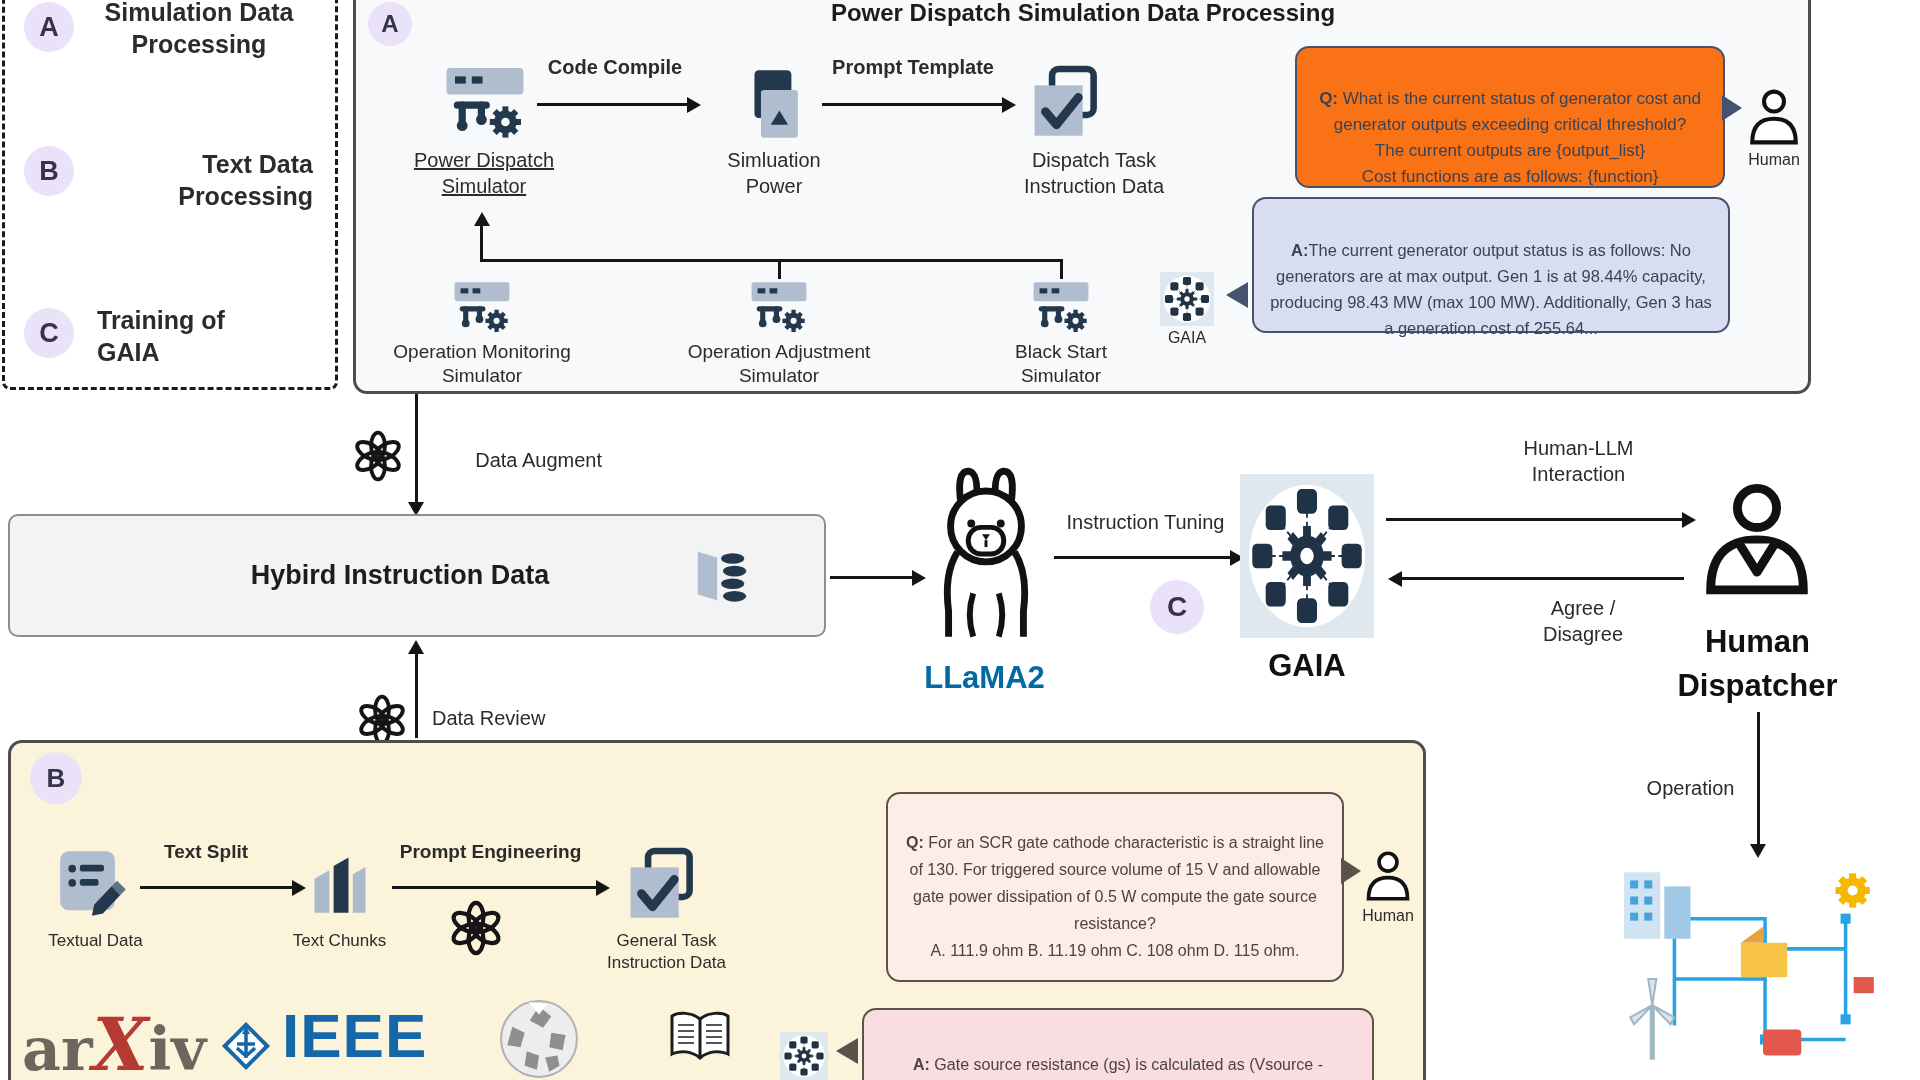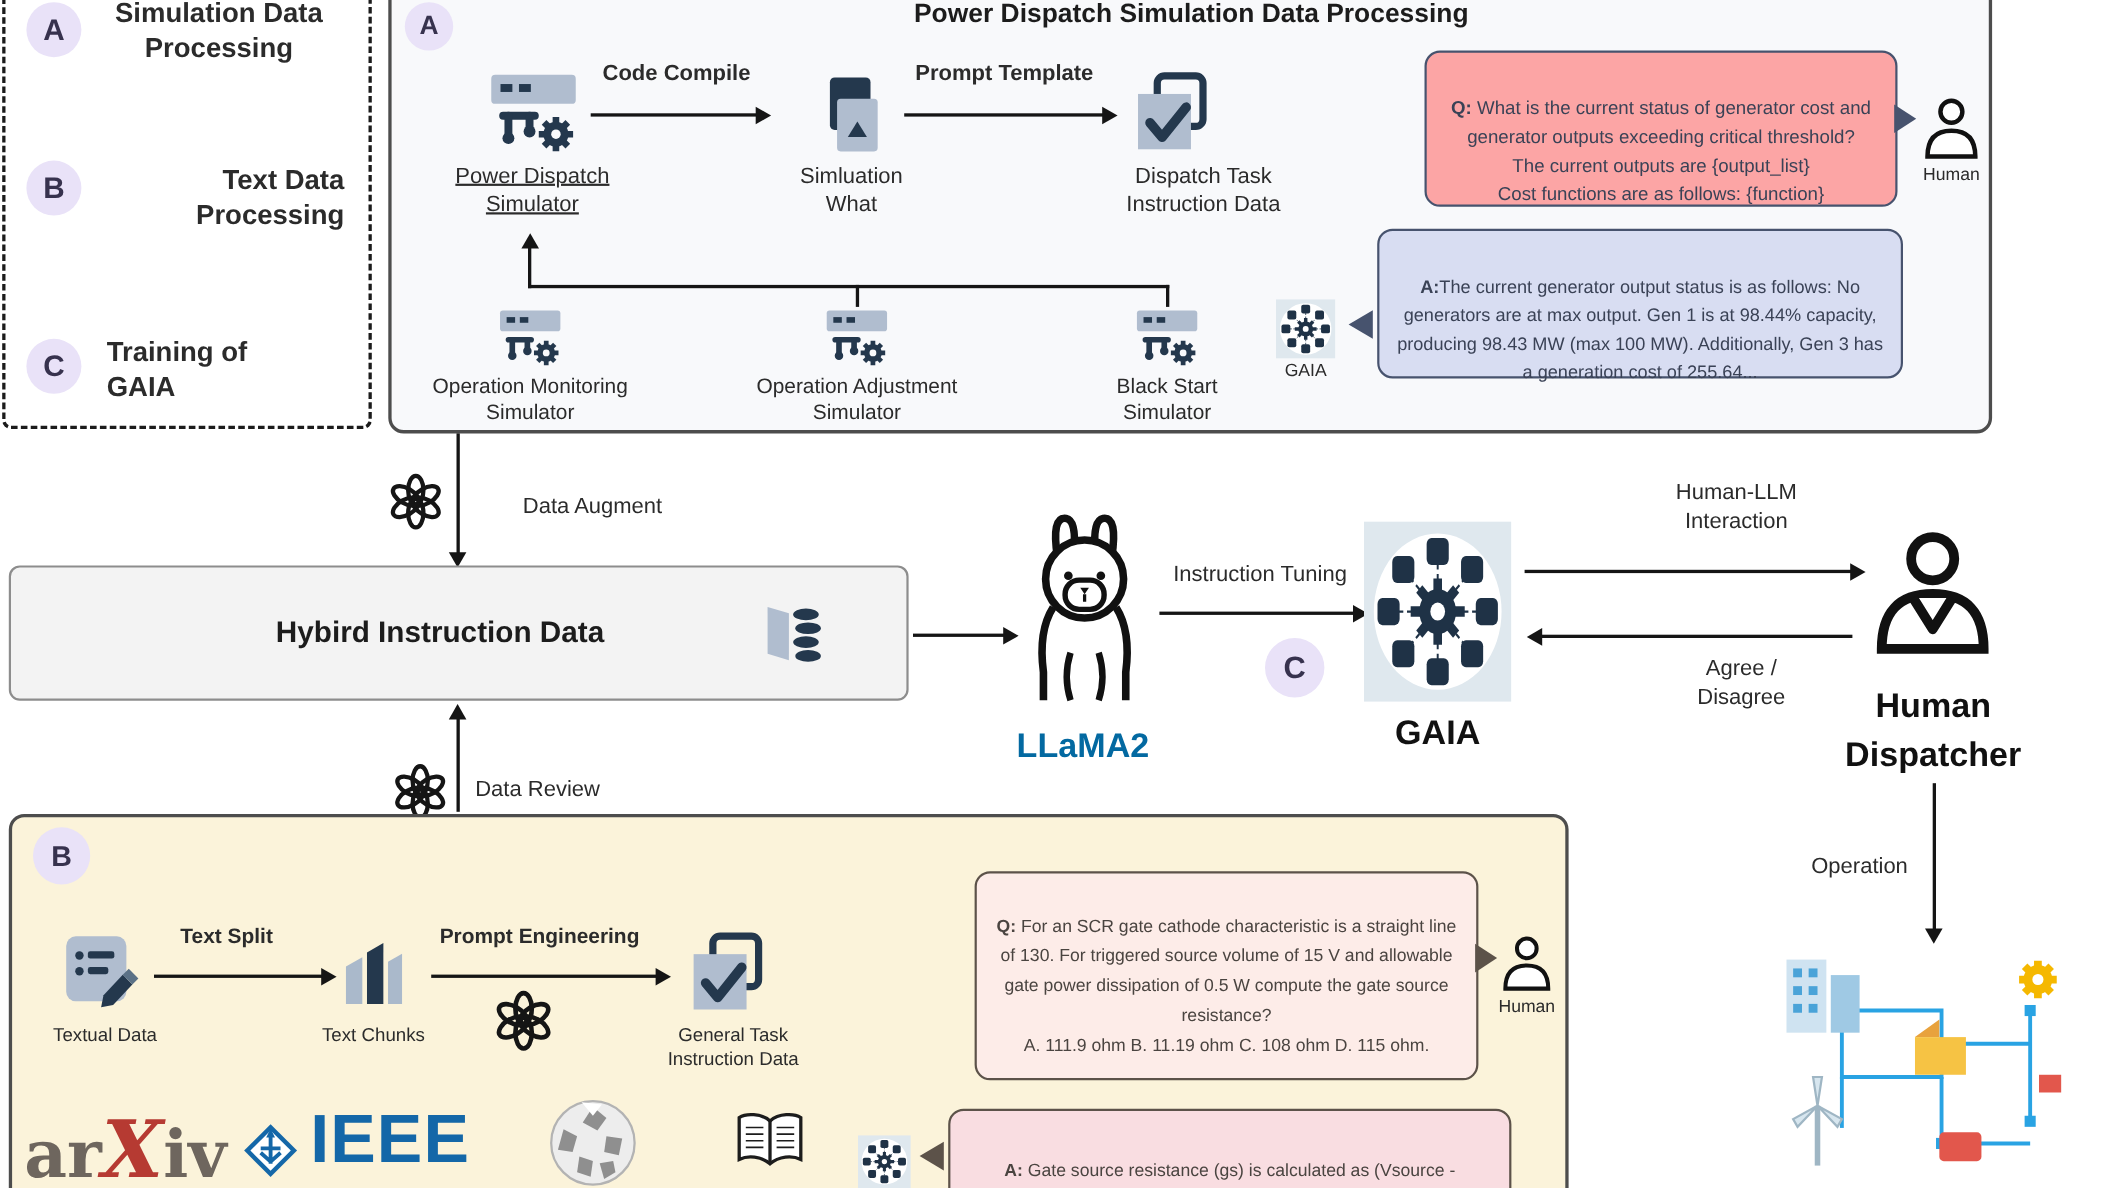--- a/index.html
+++ b/index.html
@@ -240,21 +240,21 @@
 Simulator</div>
 
   <div class="hl" style="left:537px;top:103px;width:152px;"></div>
   <div class="ah r" style="left:687px;top:96.5px;"></div>
   <div class="lbl bold" style="left:520px;top:55px;width:190px;font-size:20px;">Code Compile</div>
 
   <svg class="abs" style="left:739px;top:66px;" width="70" height="76" viewBox="0 0 64 70">
       <use href="#sym-docs"></use>
     </svg>
   <div class="lbl" style="left:674px;top:148px;width:200px;font-size:20px;">Simluation
-What</div>
+Power</div>
 
   <div class="hl" style="left:822px;top:103px;width:182px;"></div>
   <div class="ah r" style="left:1002px;top:96.5px;"></div>
   <div class="lbl bold" style="left:813px;top:55px;width:200px;font-size:20px;">Prompt Template</div>
 
   <svg class="abs" style="left:1028px;top:64px;" width="70" height="80" viewBox="0 0 64 70">
       <use href="#sym-task"></use>
     </svg>
   <div class="lbl" style="left:994px;top:148px;width:200px;font-size:20px;">Dispatch Task
 Instruction Data</div>
@@ -279,33 +279,33 @@
       <use href="#sym-server"></use>
     </svg>
   <div class="lbl" style="left:941px;top:340px;width:240px;font-size:19px;">Black Start
 Simulator</div>
 
   <svg class="abs" style="left:1160px;top:272px;" width="54" height="54" viewBox="0 0 120 120">
       <use href="#sym-gaia"></use>
     </svg>
   <div class="lbl" style="left:1155px;top:328px;width:64px;font-size:16px;">GAIA</div>
 
-  <div class="bubble" style="left:1295px;top:46px;width:430px;height:142px;background:#fca5a5;border:2.5px solid #47536e;font-size:17px;line-height:26px;padding-top:12px;">
+  <div class="bubble" style="left:1295px;top:46px;width:430px;height:142px;background:#f97316;border:2.5px solid #47536e;font-size:17px;line-height:26px;padding-top:12px;">
     <span class="bold">Q:</span><span> What is the current status of generator cost and
 generator outputs exceeding critical threshold?
 The current outputs are {output_list}
 Cost functions are as follows: {function}</span>
   </div>
   <div class="ptr" style="left:1722px;top:95px;border-top:13px solid transparent;border-bottom:13px solid transparent;border-left:20px solid #47536e;"></div>
   <svg class="abs" style="left:1745px;top:88px;" width="58" height="58" viewBox="0 0 64 64">
       <use href="#sym-person"></use>
     </svg>
   <div class="lbl" style="left:1740px;top:150px;width:68px;font-size:16px;">Human</div>
 
-  <div class="bubble" style="left:1252px;top:208px;width:478px;height:136px;background:#d8ddf2;border:2.5px solid #47536e;font-size:16.5px;line-height:26px;padding-top:12px;">
+  <div class="bubble" style="left:1252px;top:197px;width:478px;height:136px;background:#d8ddf2;border:2.5px solid #47536e;font-size:16.5px;line-height:26px;padding-top:12px;">
     <span class="bold">A:</span><span>The current generator output status is as follows: No
 generators are at max output. Gen 1 is at 98.44% capacity,
 producing 98.43 MW (max 100 MW). Additionally, Gen 3 has
 a generation cost of 255.64...</span>
   </div>
   <div class="ptr" style="left:1226px;top:282px;border-top:13px solid transparent;border-bottom:13px solid transparent;border-right:22px solid #47536e;"></div>
 
   <svg class="abs" style="left:352px;top:430px;" width="52" height="52" viewBox="0 0 60 60">
       <use href="#sym-gpt"></use>
     </svg>

